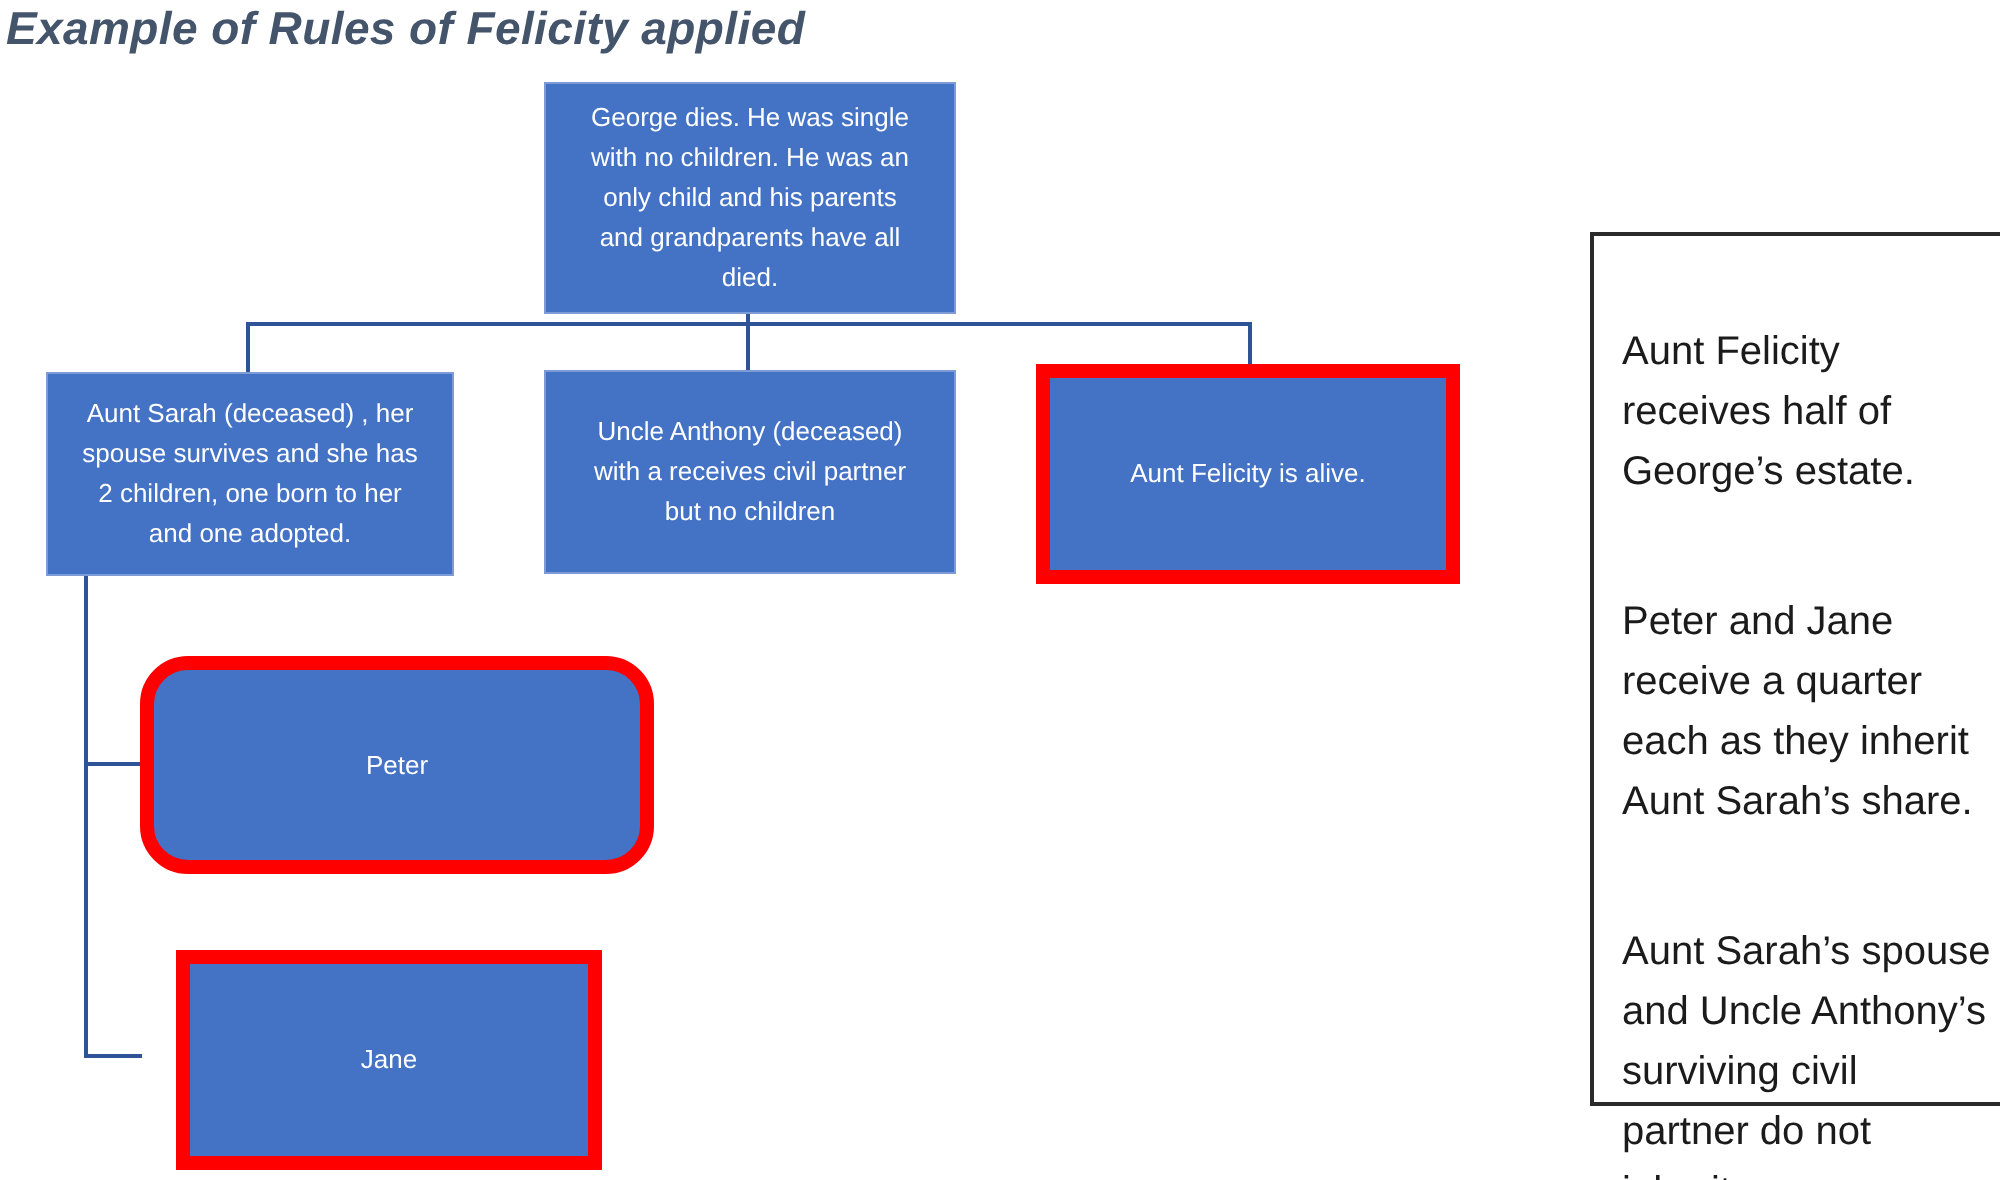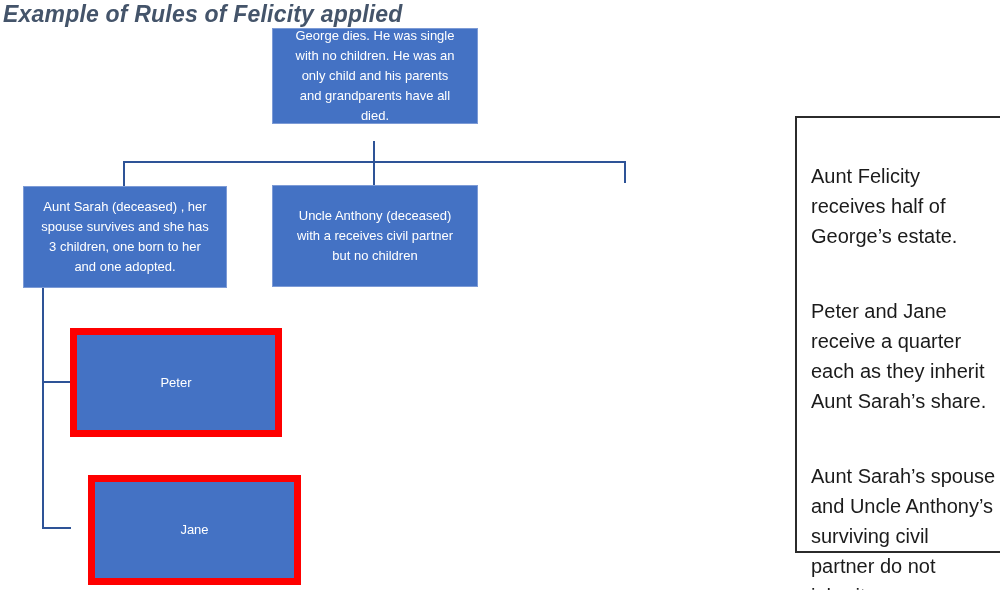--- a/index.html
+++ b/index.html
@@ -55,25 +55,25 @@
     justify-content:center;
     text-align:center;
     font-size:13px;
     line-height:20px;
     white-space:pre-line;
     padding:3px 4px;
   }
   .node.highlighted{
     border:7px solid var(--highlight);
   }
-  #node-george{left:272px;top:28px;width:206px;height:96px;}
+  #node-george{left:272px;top:41px;width:206px;height:116px;}
   #node-sarah{left:23px;top:186px;width:204px;height:102px;}
   #node-anthony{left:272px;top:185px;width:206px;height:102px;}
   #node-felicity{left:518px;top:182px;width:212px;height:110px;}
-  #node-peter{left:70px;top:328px;width:212px;height:109px;}
+  #node-peter{left:70px;top:328px;width:257px;height:109px;border-radius:24px;}
   #node-jane{left:88px;top:475px;width:213px;height:110px;}
   .callout{
     position:absolute;
     left:767px;top:116px;
     width:228px;height:437px;
     border:2px solid var(--callout-border);
     background:var(--background);
     color:var(--callout-text);
     padding:13px 14px;
     font-size:20px;
@@ -102,27 +102,28 @@
   </svg>
 
   <div class="node" id="node-george">George dies. He was single
 with no children. He was an
 only child and his parents
 and grandparents have all
 died.</div>
 
   <div class="node" id="node-sarah">Aunt Sarah (deceased) , her
 spouse survives and she has
-3 children, one born to her
+2 children, one born to her
 and one adopted.</div>
 
   <div class="node" id="node-anthony">Uncle Anthony (deceased)
 with a receives civil partner
 but no children</div>
 
+  <div class="node highlighted" id="node-felicity">Aunt Felicity is alive.</div>
 
   <div class="node highlighted" id="node-peter">Peter</div>
 
   <div class="node highlighted" id="node-jane">Jane</div>
 
   <div class="callout">
     <p>Aunt Felicity
 receives half of
 George’s estate.</p>
     <p>Peter and Jane

